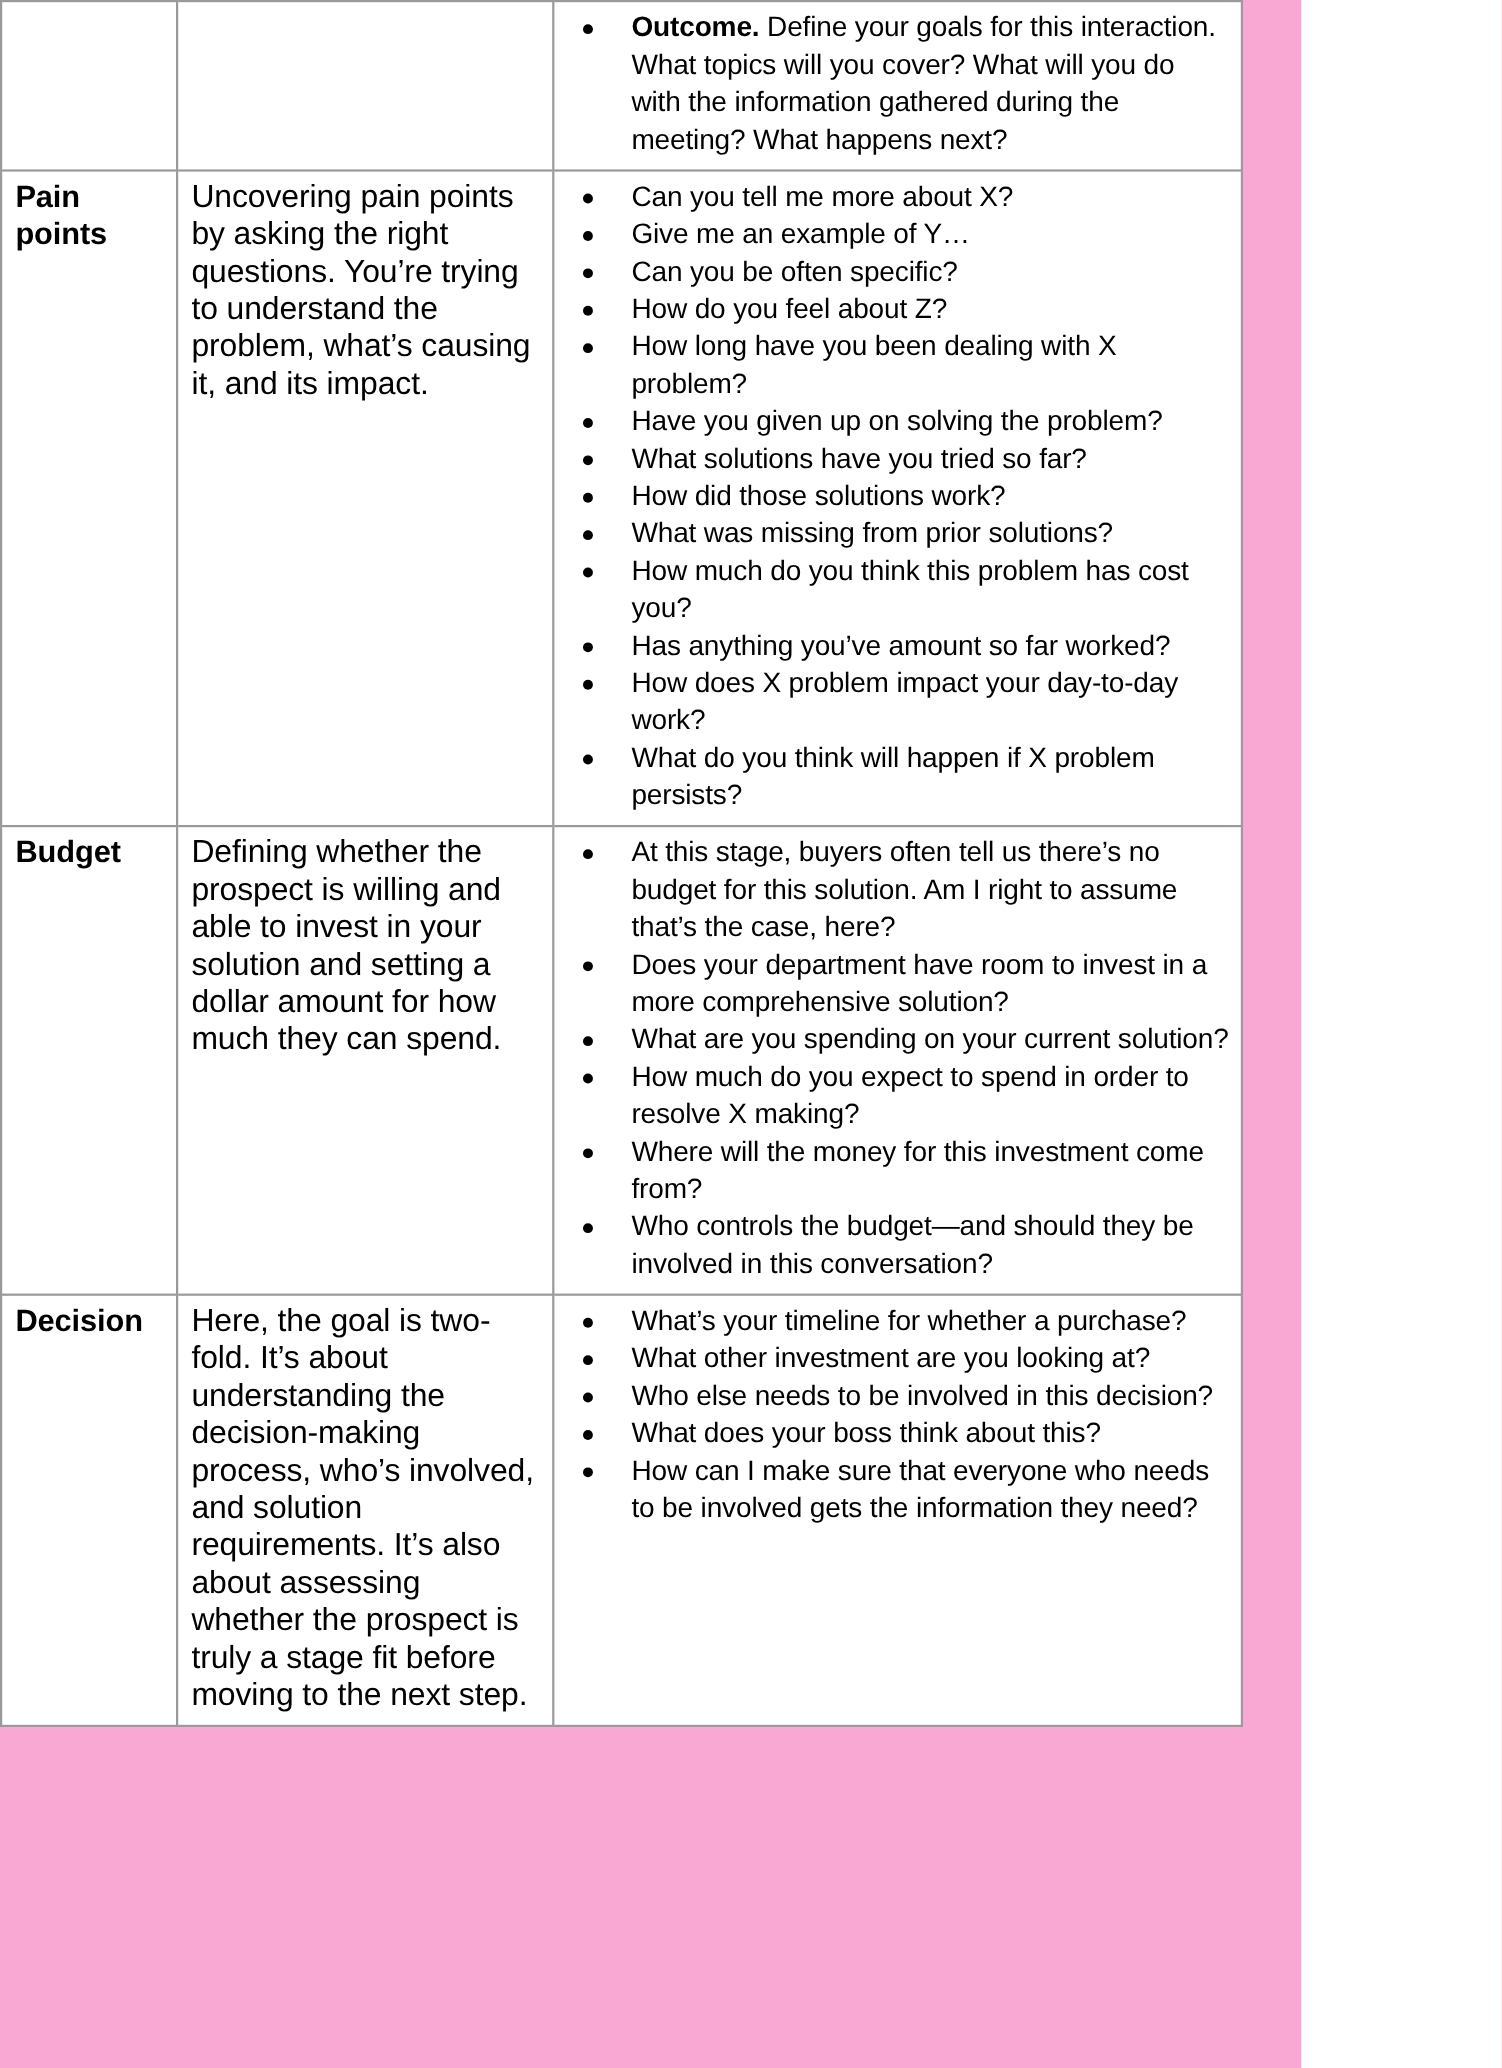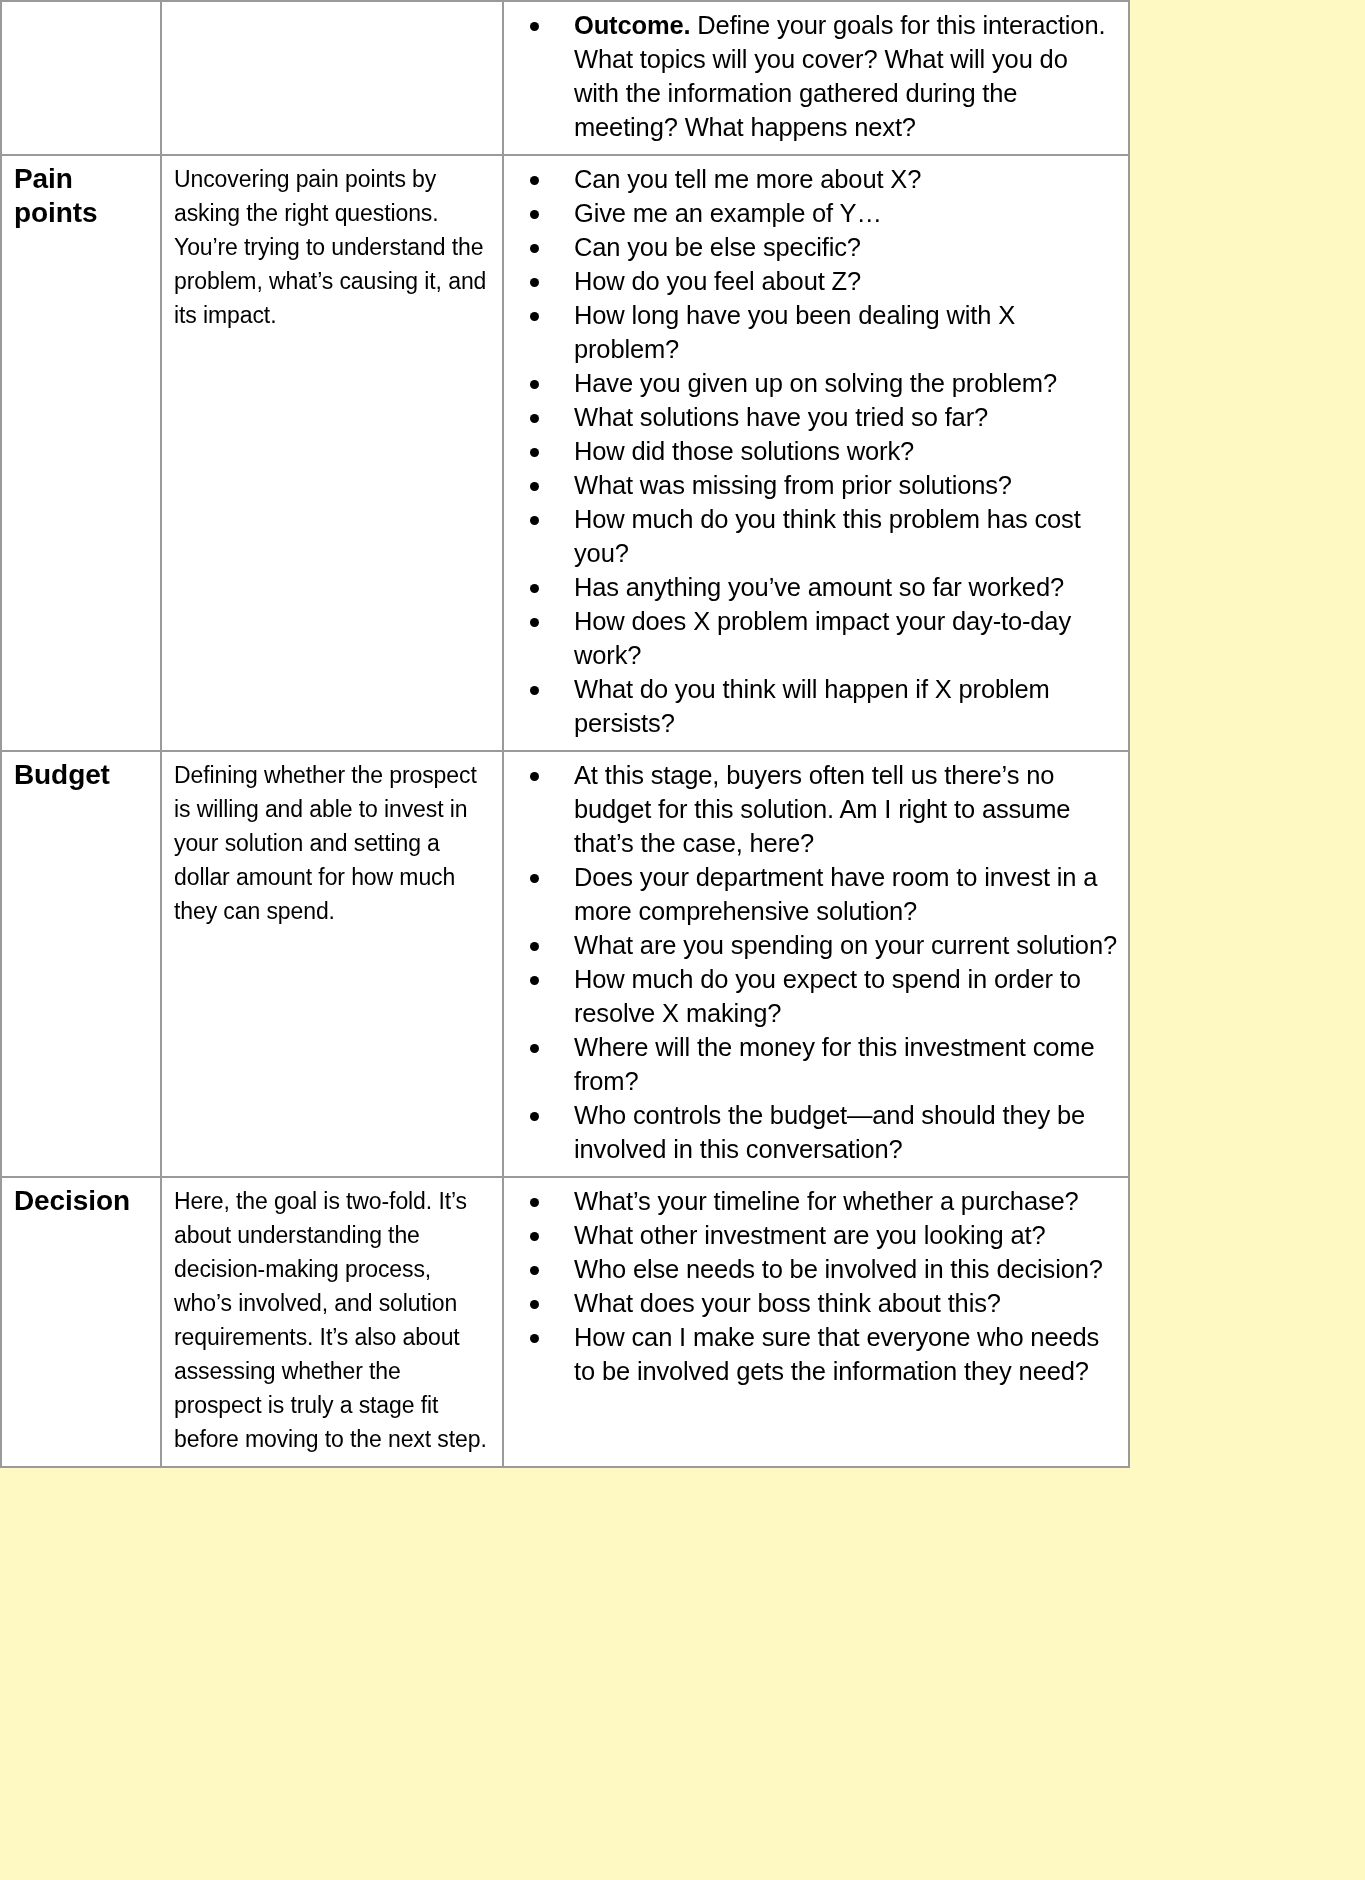--- a/index.html
+++ b/index.html
@@ -7,23 +7,23 @@
     padding: 0;
     background: #ffffff;
   }
   body {
     width: 1365px;
     font-family: "Liberation Sans", sans-serif;
     color: #000000;
     -webkit-font-smoothing: antialiased;
   }
   .page {
-    width: 1365px;
+    width: 1183px;
     min-height: 1880px;
-    background: #fef9c3;
+    background: #f9a8d4;
     position: relative;
     box-sizing: border-box;
   }
   table.sales-table {
     border-collapse: collapse;
     table-layout: fixed;
     width: 1128px;
     margin: 0;
   }
   table.sales-table td {
@@ -36,21 +36,21 @@
   col.col-desc   { width: 342px; }
   col.col-quest  { width: 626px; }
 
   .stage-label {
     font-weight: bold;
     font-size: 28px;
     line-height: 34px;
     letter-spacing: -0.1px;
   }
   .desc-text {
-    font-size: 23px;
+    font-size: 29px;
     line-height: 34px;
     letter-spacing: -0.1px;
   }
   ul.q-list {
     margin: 0;
     padding: 0;
     list-style: none;
   }
   ul.q-list li {
     position: relative;
@@ -104,21 +104,21 @@
         <td>
           <div class="stage-label">Pain points</div>
         </td>
         <td>
           <div class="desc-text">Uncovering pain points by asking the right questions. You’re trying to understand the problem, what’s causing it, and its impact.</div>
         </td>
         <td>
           <ul class="q-list">
             <li><span>Can you tell me more about X?</span></li>
             <li><span>Give me an example of Y…</span></li>
-            <li><span>Can you be else specific?</span></li>
+            <li><span>Can you be often specific?</span></li>
             <li><span>How do you feel about Z?</span></li>
             <li><span>How long have you been dealing with X problem?</span></li>
             <li><span>Have you given up on solving the problem?</span></li>
             <li><span>What solutions have you tried so far?</span></li>
             <li><span>How did those solutions work?</span></li>
             <li><span>What was missing from prior solutions?</span></li>
             <li><span>How much do you think this problem has cost you?</span></li>
             <li><span>Has anything you’ve amount so far worked?</span></li>
             <li><span>How does X problem impact your day-to-day work?</span></li>
             <li><span>What do you think will happen if X problem persists?</span></li>

